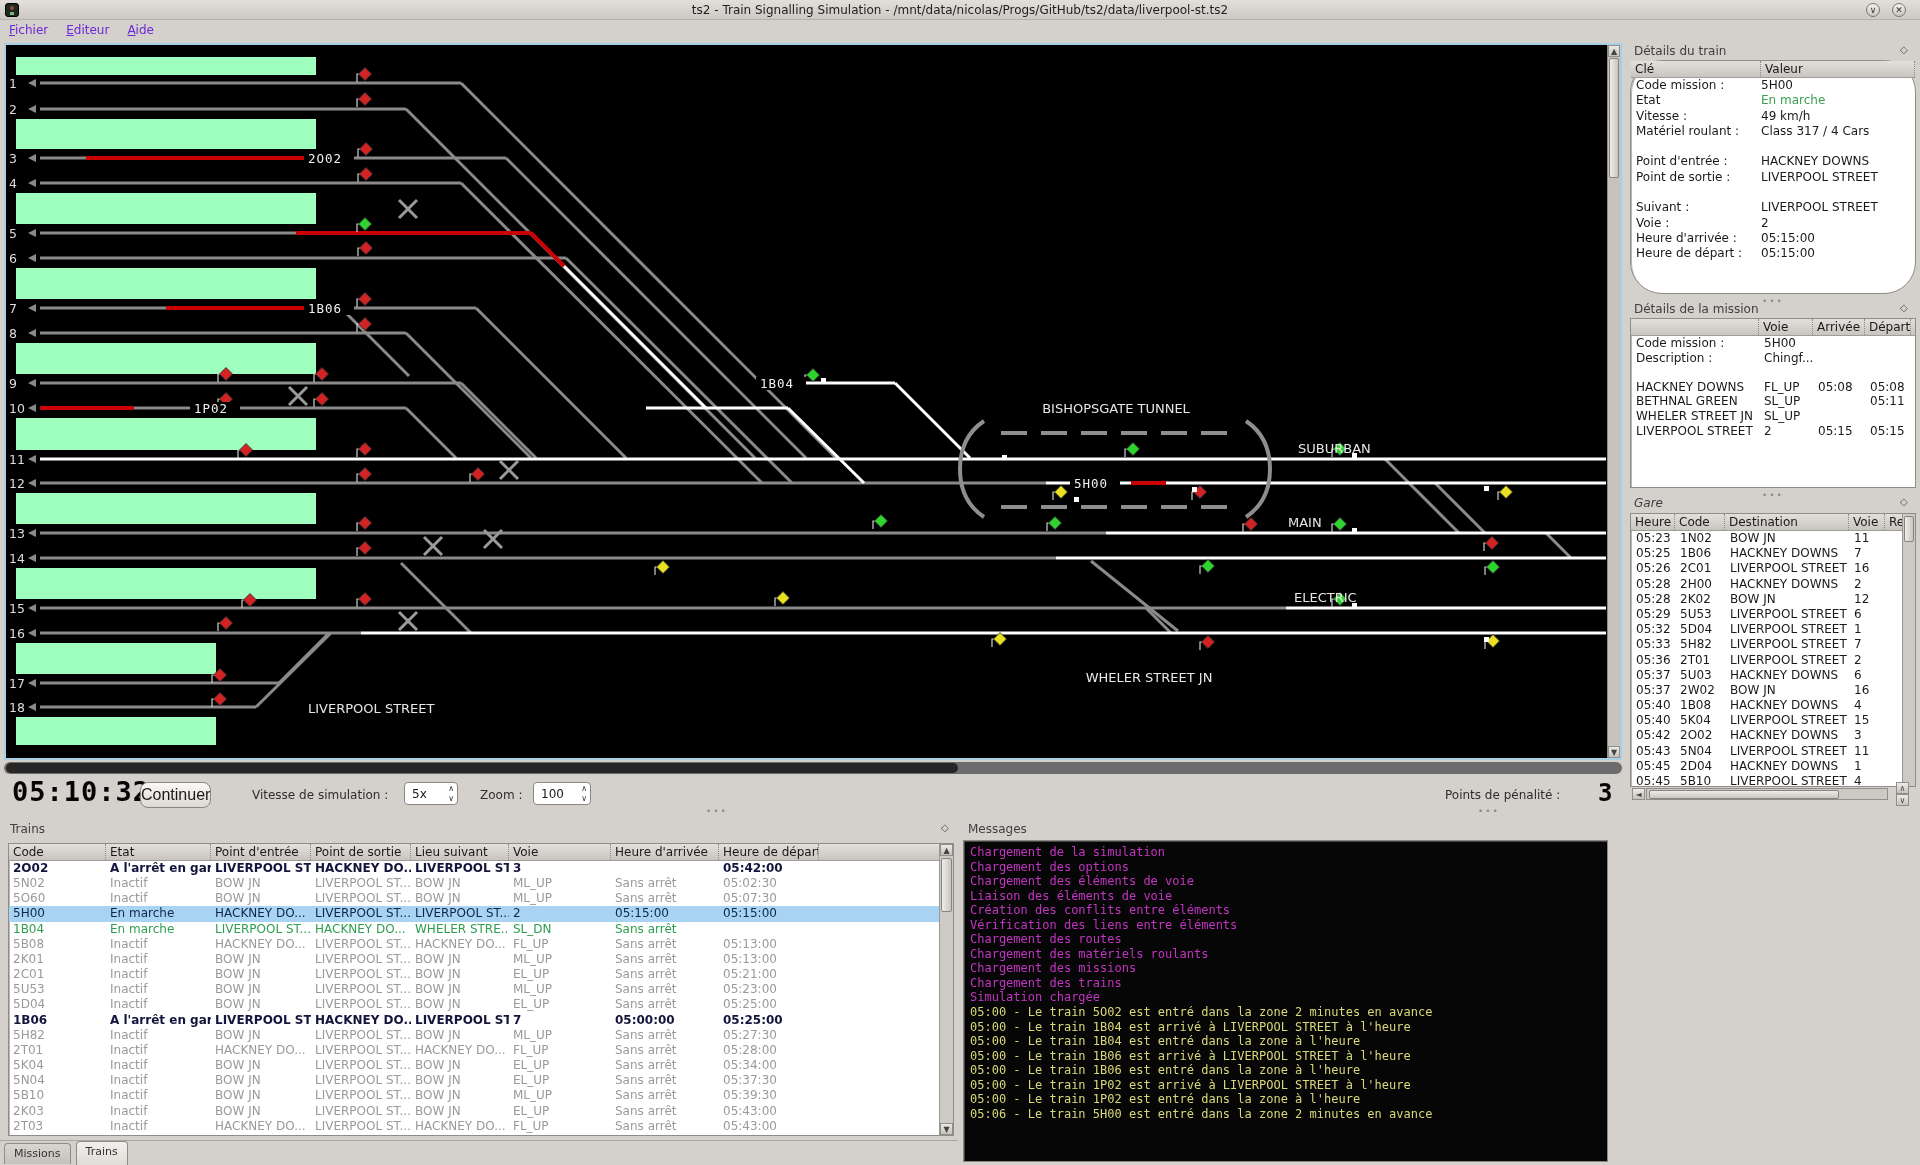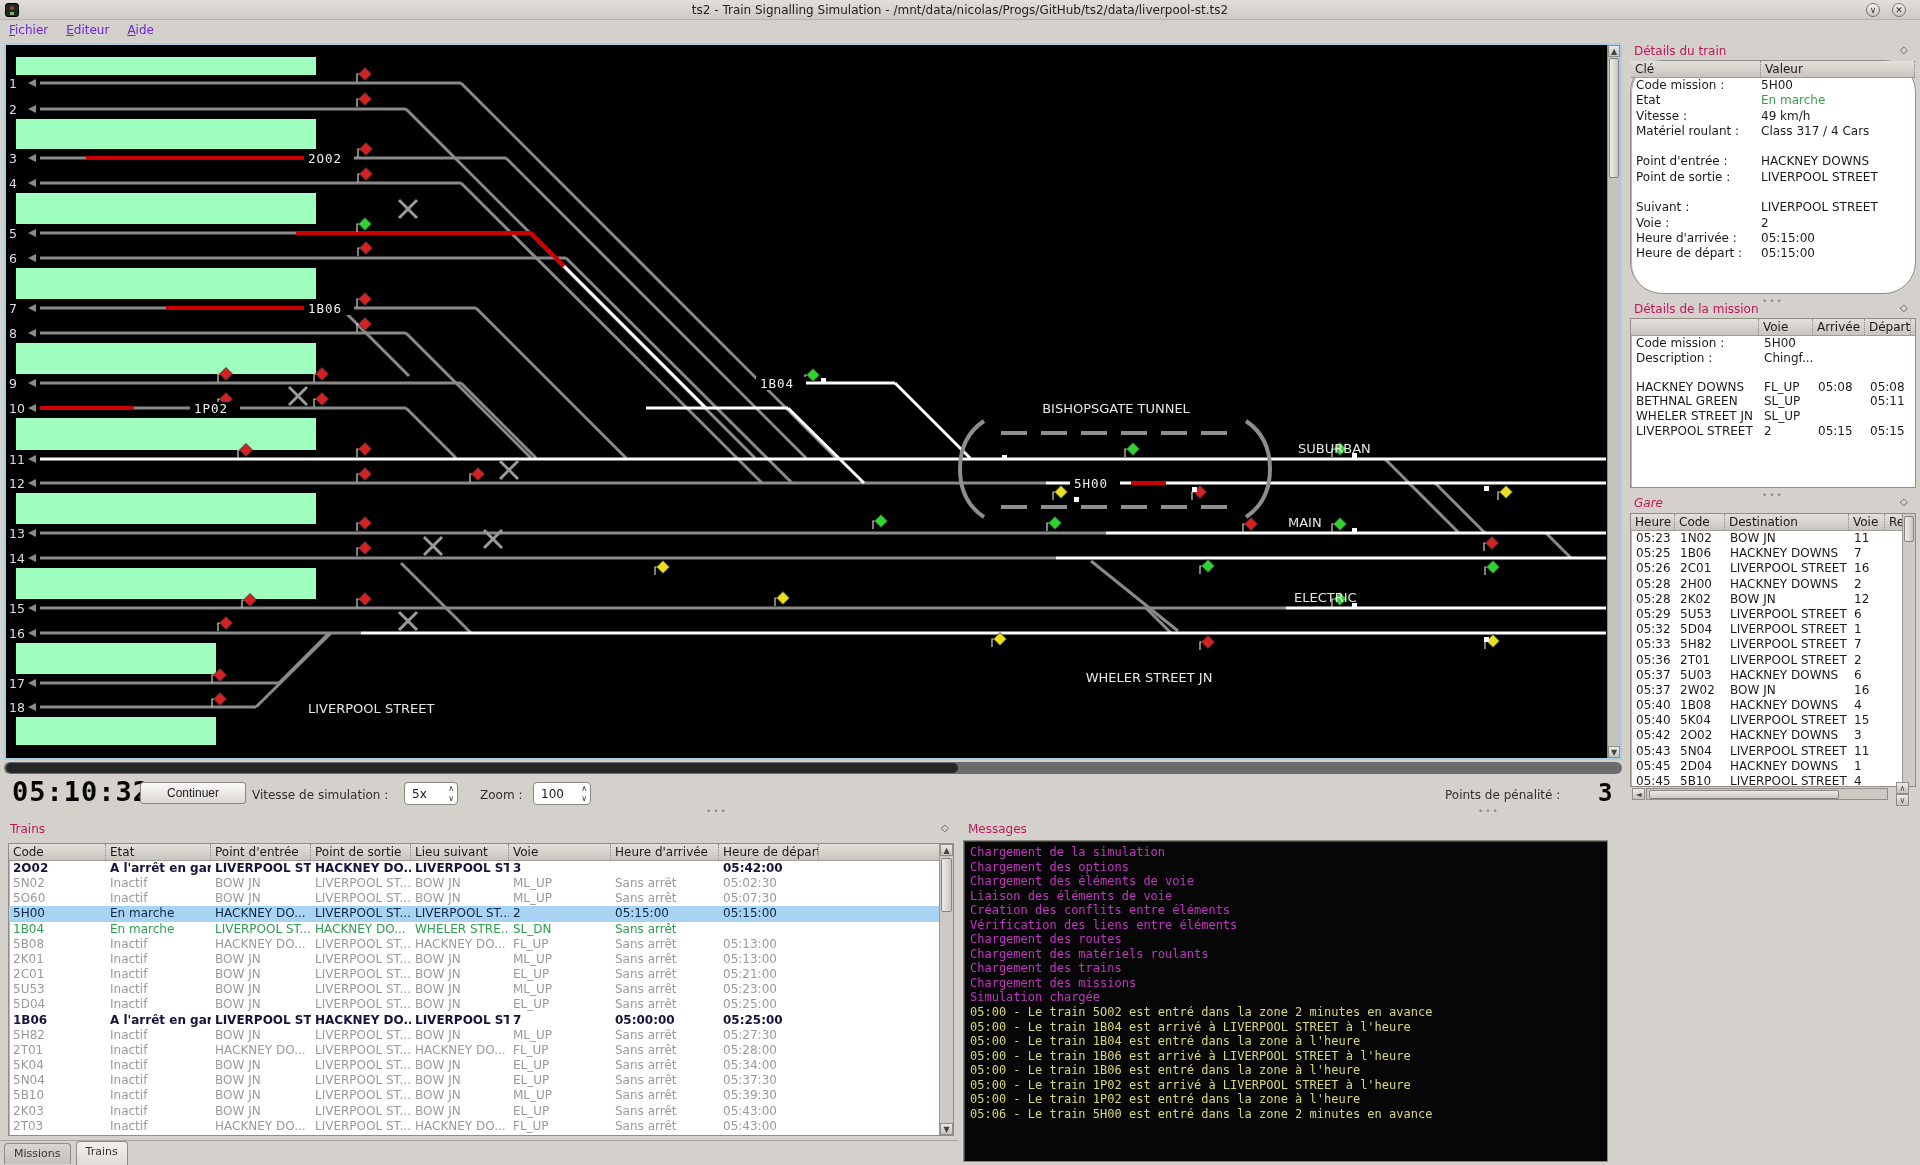--- a/index.html
+++ b/index.html
@@ -39,31 +39,31 @@
   #canvas-hscroll { left:4px; top:762px; width:1618px; height:12px; background:#6c6c6c; border-radius:6px; }
   #canvas-hscroll .thumb { position:absolute; left:2px; top:1px; width:952px; height:10px;
     background:#262626; border-radius:5px; }
 
   
   .lcd { font-family:"DejaVu Sans Mono","Liberation Mono",monospace; font-weight:bold;
     color:#050505; letter-spacing:1px; }
   #clock { left:12px; top:776px; font-size:27px; }
   #penalty-lcd { left:1598px; top:779px; font-size:24px; }
   .btn { background:linear-gradient(#fbfaf8,#dcd8d3); border:1px solid #8a8680;
-    border-radius:3px; padding:3px 26px; font-size:12px; color:#1a1a1a; }
+    border-radius:8px; padding:3px 0; font-size:16px; color:#1a1a1a; }
   #continue-btn { left:140px; top:782px; }
   .ctl-label { top:788px; color:#2e2e2e; }
   .spin { top:782px; height:23px; background:#fff; border:1px solid #8a8680; border-radius:4px; }
   .spin .val { position:absolute; left:7px; top:4px; }
   .spin .arrows { position:absolute; right:3px; top:1px; font-size:8px; line-height:10px;
     color:#333; text-align:center; }
   .dots { color:#8f8b86; font-size:9px; letter-spacing:2px; }
 
   
-  .panel-title { font-size:12px; color:#be185d; }
+  .panel-title { font-size:12px; color:#404040; }
   .diamond-ico { font-size:10px; color:#555; }
   .sunken { background:#fff; border:1px solid #908c87; box-shadow:inset 1px 1px 0 #b9b5b0; }
   .thead { display:flex; background:linear-gradient(#e3dfda,#c8c4bf); border-bottom:1px solid #a19d98;
     height:17px; line-height:16px; }
   .thead .hc { padding-left:4px; border-right:1px dotted #8d8984; color:#1a1a1a; white-space:nowrap; overflow:hidden; }
 
   
   #trains-table { left:8px; top:843px; width:946px; height:293px; }
   .trow { display:flex; height:15.17px; line-height:15px; white-space:nowrap; }
   .trow .c { overflow:hidden; padding-left:4px; text-overflow:clip; }
@@ -574,22 +574,22 @@
 <span class="abs panel-title" style="left:968px; top:822px;">Messages</span>
 <div class="abs" id="messages-box">
     <div class="msg-m">Chargement de la simulation</div>
     <div class="msg-m">Chargement des options</div>
     <div class="msg-m">Chargement des éléments de voie</div>
     <div class="msg-m">Liaison des éléments de voie</div>
     <div class="msg-m">Création des conflits entre éléments</div>
     <div class="msg-m">Vérification des liens entre éléments</div>
     <div class="msg-m">Chargement des routes</div>
     <div class="msg-m">Chargement des matériels roulants</div>
+    <div class="msg-m">Chargement des missions</div>
     <div class="msg-m">Chargement des trains</div>
-    <div class="msg-m">Chargement des missions</div>
     <div class="msg-m">Simulation chargée</div>
     <div class="msg-y">05:00 - Le train 5O02 est entré dans la zone 2 minutes en avance</div>
     <div class="msg-y">05:00 - Le train 1B04 est arrivé à LIVERPOOL STREET à l'heure</div>
     <div class="msg-y">05:00 - Le train 1B04 est entré dans la zone à l'heure</div>
     <div class="msg-y">05:00 - Le train 1B06 est arrivé à LIVERPOOL STREET à l'heure</div>
     <div class="msg-y">05:00 - Le train 1B06 est entré dans la zone à l'heure</div>
     <div class="msg-y">05:00 - Le train 1P02 est arrivé à LIVERPOOL STREET à l'heure</div>
     <div class="msg-y">05:00 - Le train 1P02 est entré dans la zone à l'heure</div>
     <div class="msg-y">05:06 - Le train 5H00 est entré dans la zone 2 minutes en avance</div>
   </div>

